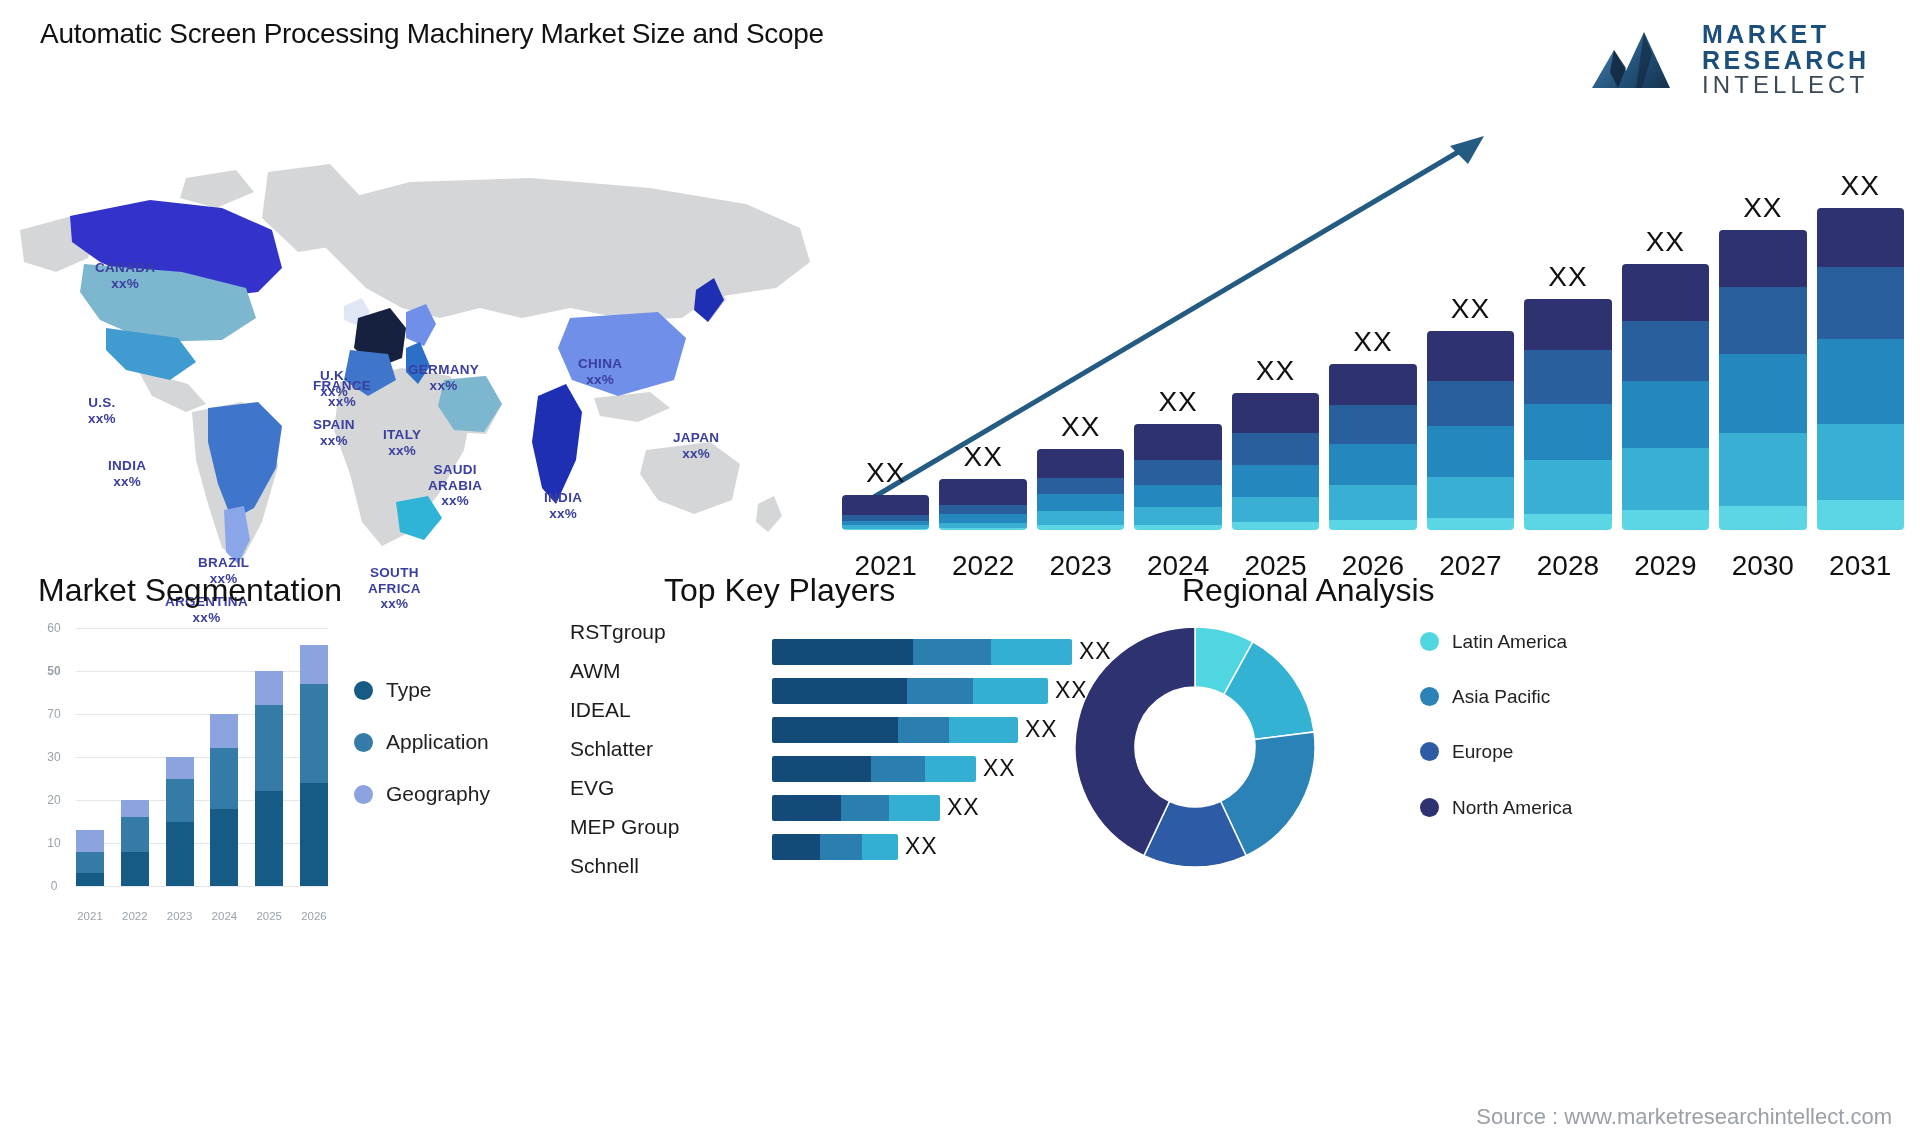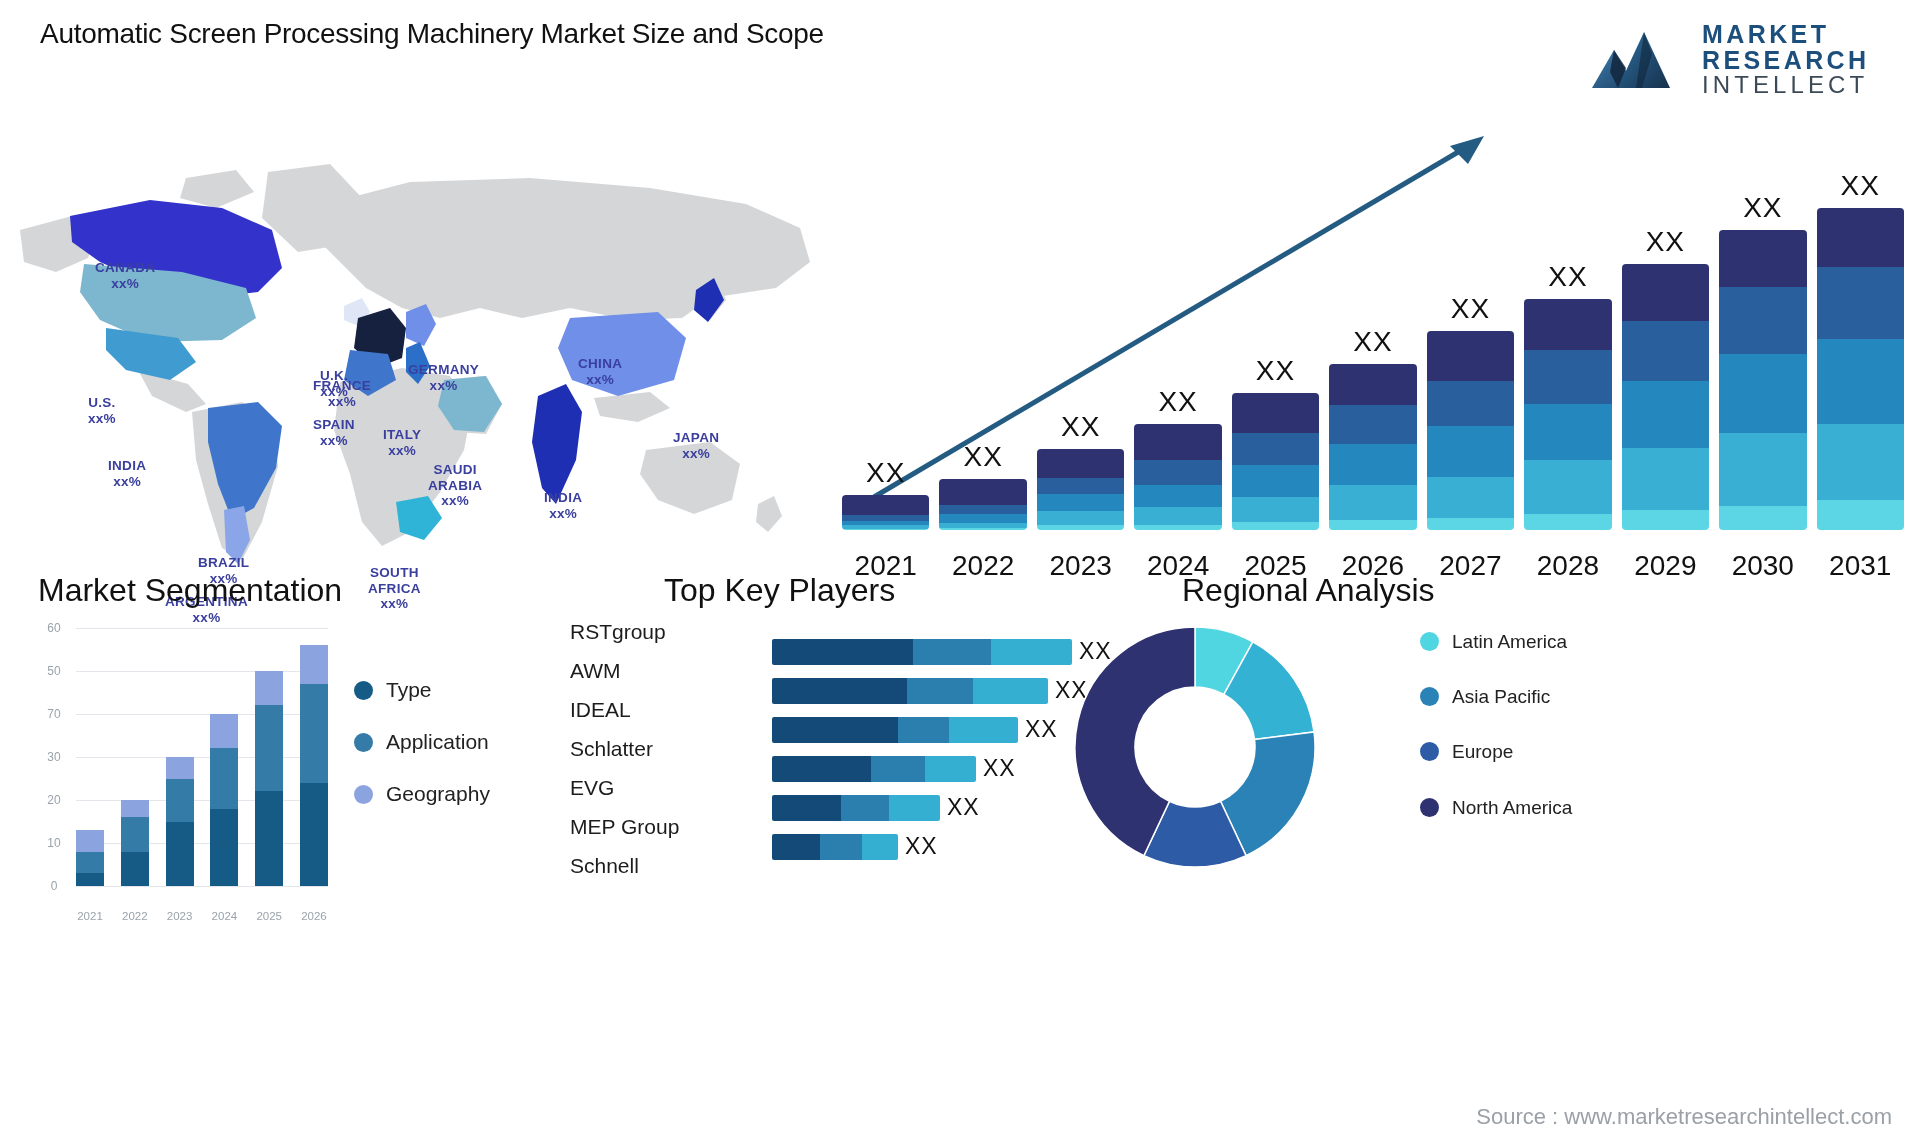--- a/index.html
+++ b/index.html
@@ -410,21 +410,21 @@
           <span>2023</span>
           <span>2024</span>
           <span>2025</span>
           <span>2026</span>
         </div>
     <div class="ytick" style="top: 258px;">0</div>
         <div class="ytick" style="top: 215px;">10</div>
         <div class="ytick" style="top: 172px;">20</div>
         <div class="ytick" style="top: 129px;">30</div>
         <div class="ytick" style="top: 86px;">70</div>
-        <div class="ytick" style="top: 43px;">50</div>
+        <div class="ytick" style="top: 43px; font-weight: bold;">50</div>
         <div class="ytick" style="top: 0px;">60</div>
       </div>
     <div class="seg-legend" id="seg-legend">
         <div class="lg-item">
           <span class="lg-dot" style="background: rgb(21, 91, 134);"></span>
           <span class="lg-txt">Type</span>
         </div>
         <div class="lg-item">
           <span class="lg-dot" style="background: rgb(52, 123, 168);"></span>
           <span class="lg-txt">Application</span>

